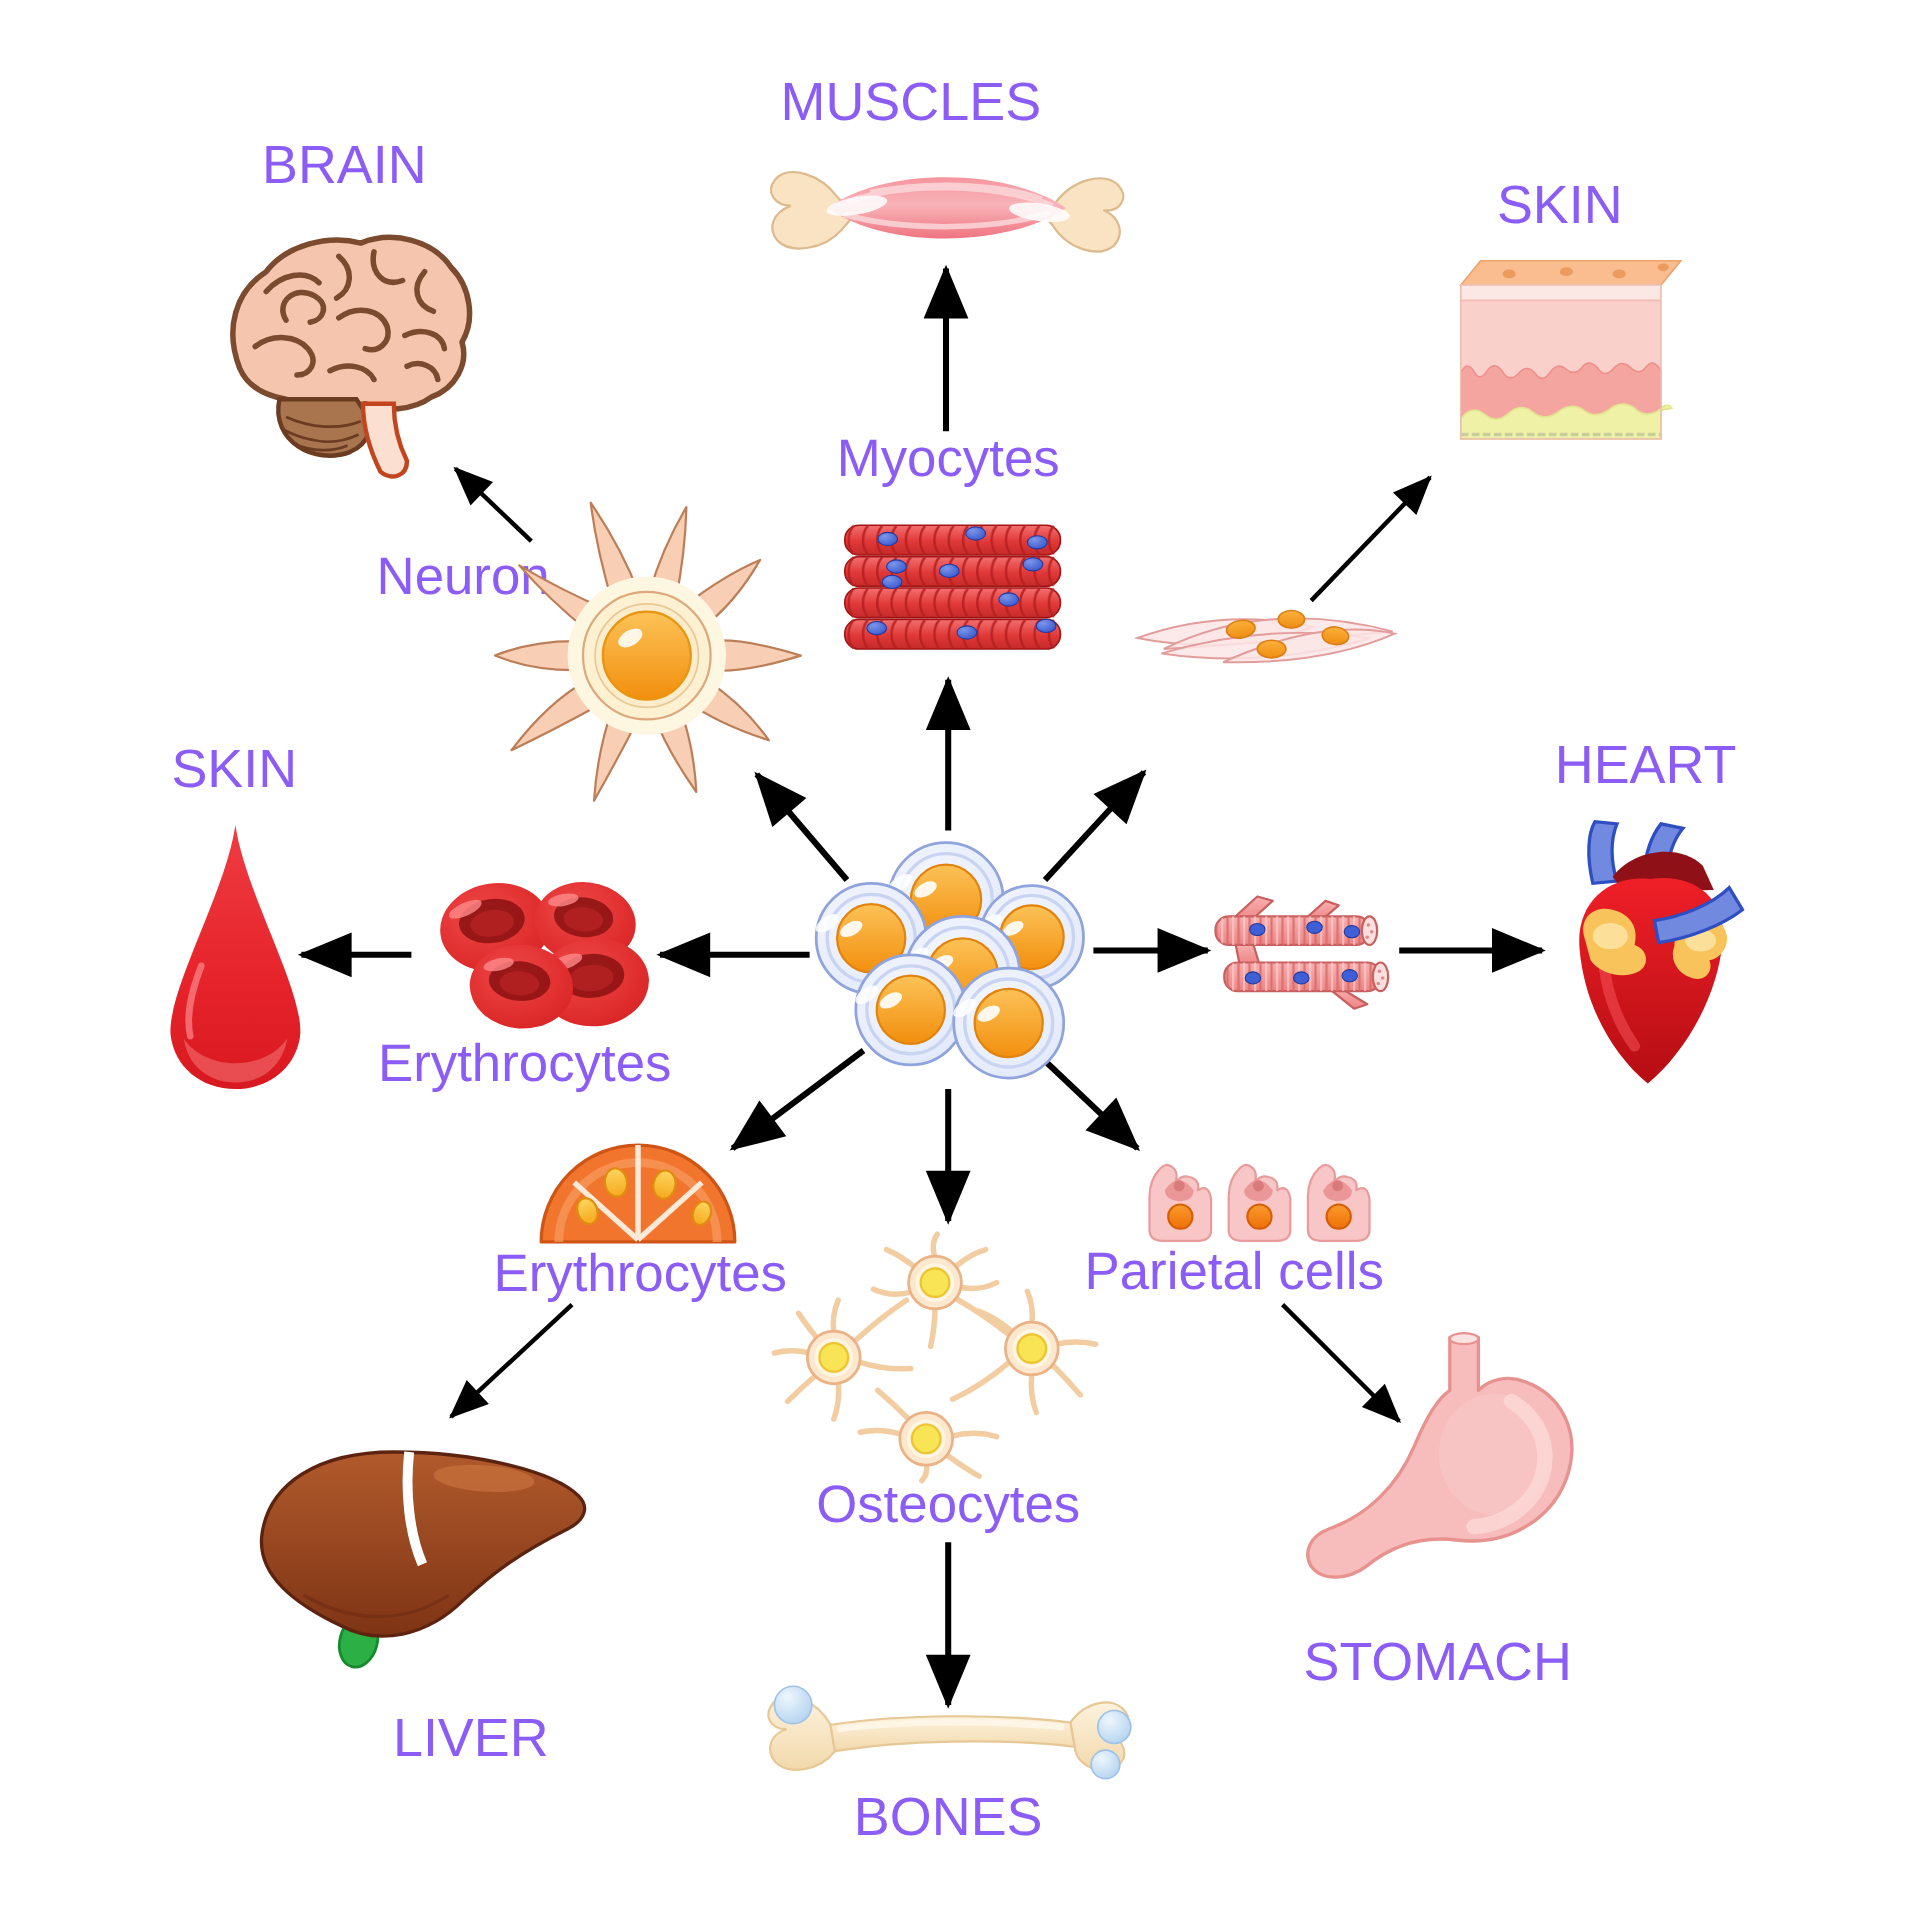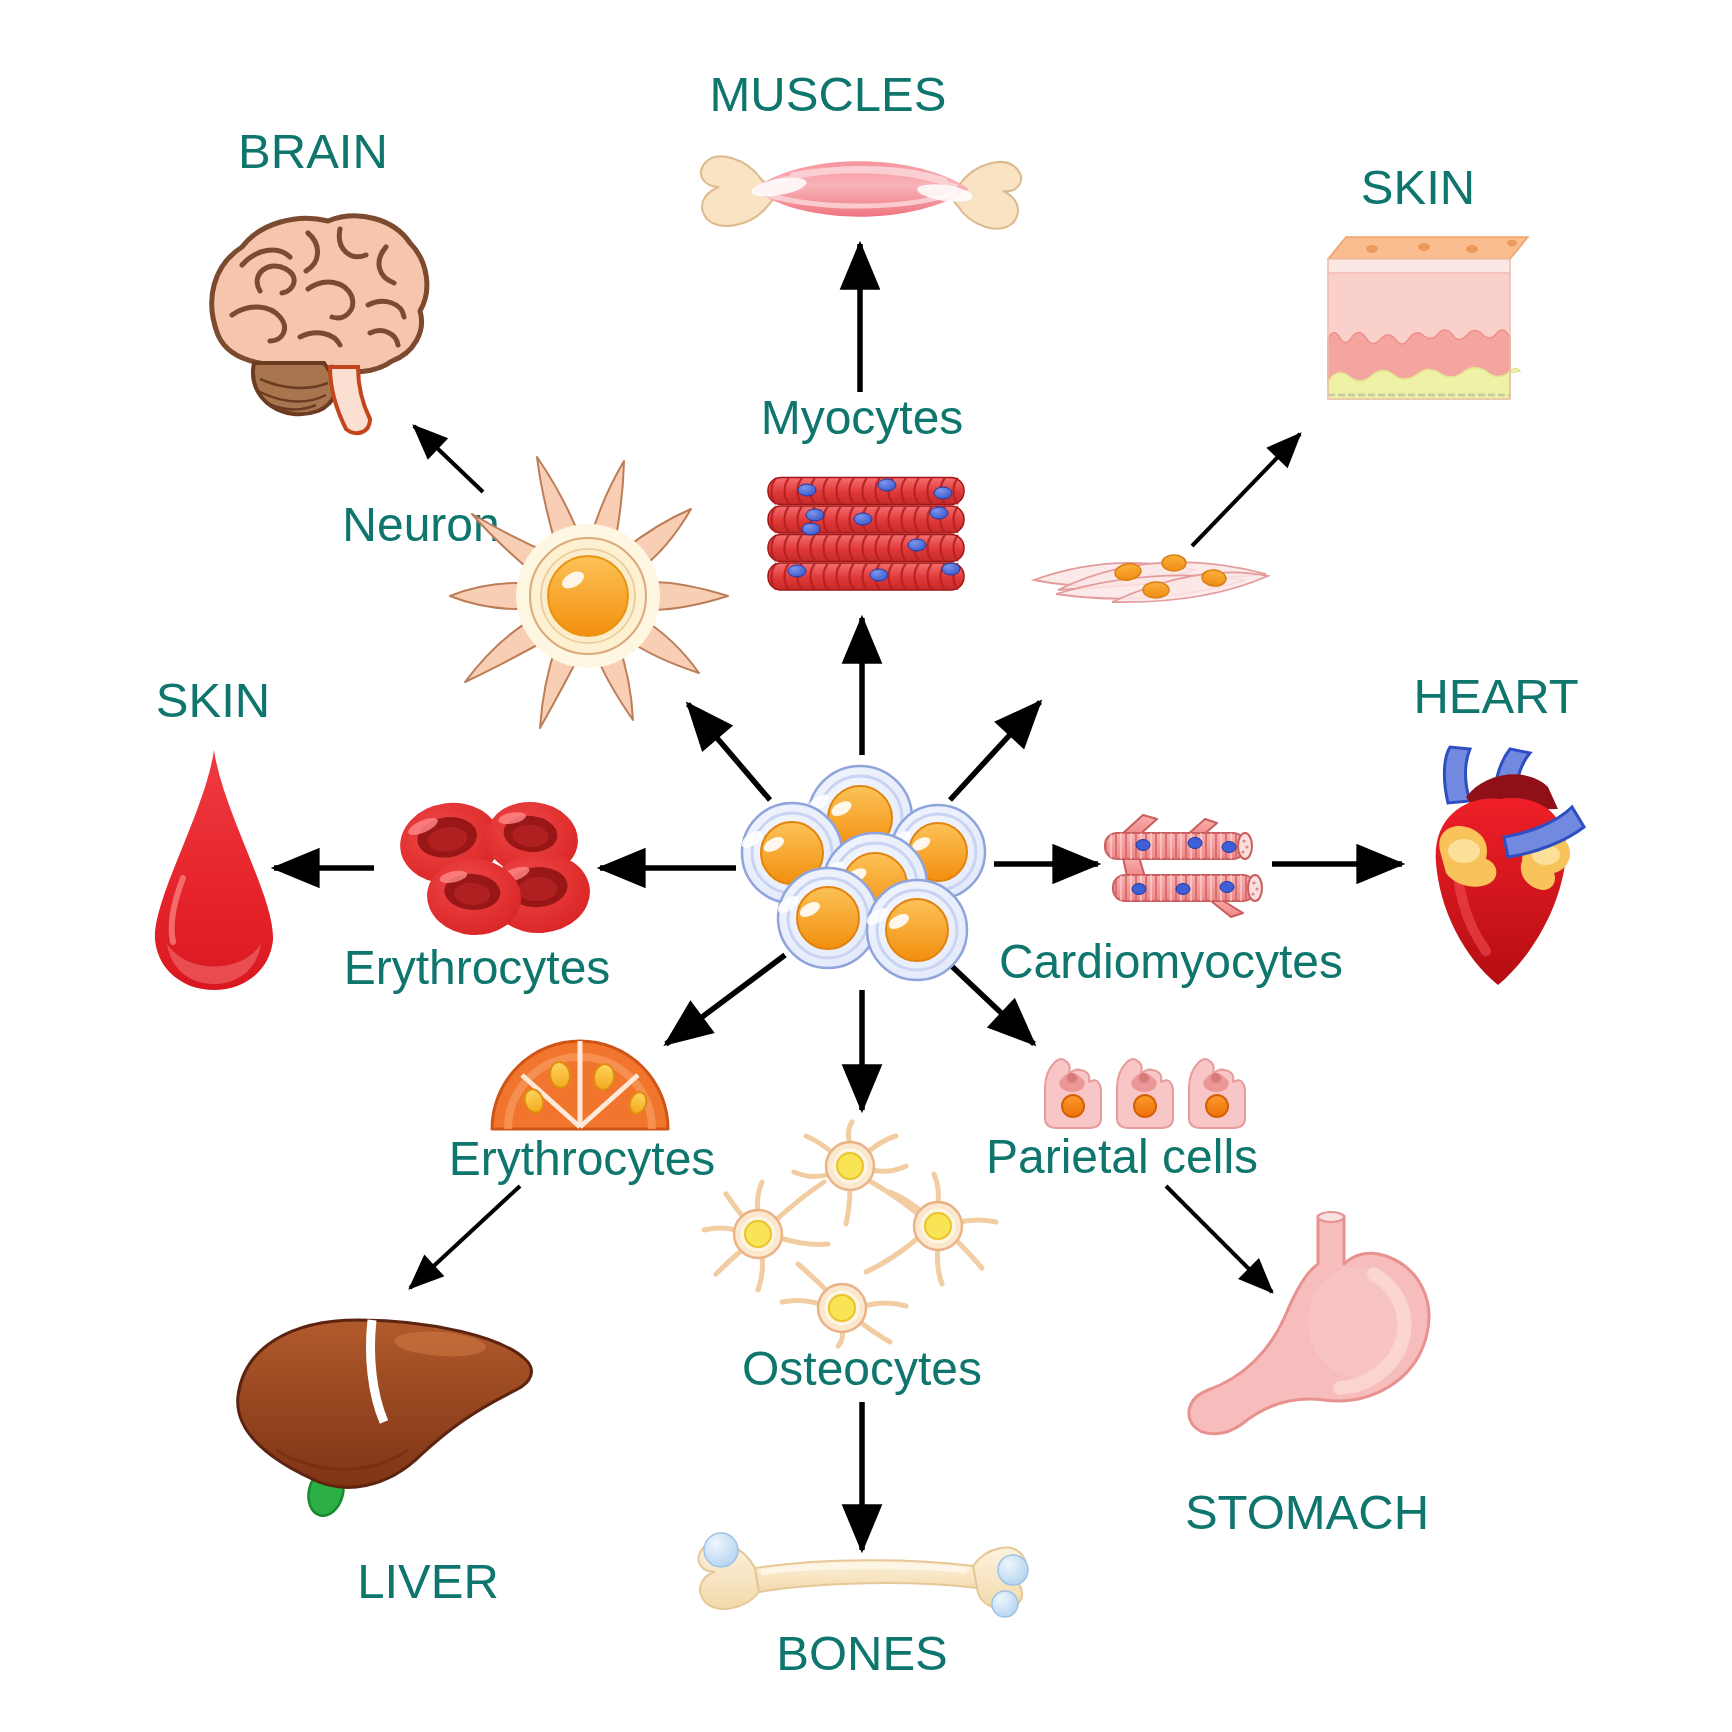--- a/index.html
+++ b/index.html
@@ -1,18 +1,18 @@
 <!DOCTYPE html>
 <html><head>
 <meta charset="utf-8">
 <style>
   html,body{margin:0;padding:0;background:#ffffff;}
   #canvas{position:relative;width:1732px;height:1732px;background:#ffffff;overflow:hidden;
           font-family:"Liberation Sans",sans-serif;}
-  .lbl{position:absolute;transform:translate(-50%,-50%);color:#0f766e;white-space:nowrap;
+  .lbl{position:absolute;transform:translate(-50%,-50%);color:#8b5cf6;white-space:nowrap;
        font-family:"Liberation Sans",sans-serif;line-height:1;}
   .organ{font-size:49px;}
   .cellname{font-size:48px;}
   svg.illus{position:absolute;overflow:visible;}
   #arrow-layer{position:absolute;left:0;top:0;}
 </style>
 </head>
 <body>
 
 <div id="canvas">
@@ -50,21 +50,20 @@
   <div class="lbl organ" style="left:1418px;top:187px">SKIN</div>
   <div class="lbl organ" style="left:213px;top:700px">SKIN</div>
   <div class="lbl organ" style="left:1496px;top:696px">HEART</div>
   <div class="lbl organ" style="left:428px;top:1581px">LIVER</div>
   <div class="lbl organ" style="left:1307px;top:1512px">STOMACH</div>
   <div class="lbl organ" style="left:862px;top:1653px">BONES</div>
 
   <div class="lbl cellname" style="left:862px;top:418px">Myocytes</div>
   <div class="lbl cellname" style="left:421px;top:525px">Neuron</div>
   <div class="lbl cellname" style="left:477px;top:968px">Erythrocytes</div>
-  <div class="lbl cellname" style="left:1171px;top:962px">Cardiomyocytes</div>
   <div class="lbl cellname" style="left:582px;top:1159px">Erythrocytes</div>
   <div class="lbl cellname" style="left:1122px;top:1157px">Parietal cells</div>
   <div class="lbl cellname" style="left:862px;top:1369px">Osteocytes</div>
 
   <svg class="illus" style="left:695px;top:143px" width="330" height="92" viewBox="0 0 330 92">
     <defs>
       <linearGradient id="musG" x1="0" y1="0" x2="0" y2="1">
         <stop offset="0" stop-color="#f6959e"></stop>
           <stop offset="0.45" stop-color="#f8b3b8"></stop>
           <stop offset="1" stop-color="#ef747f"></stop>

